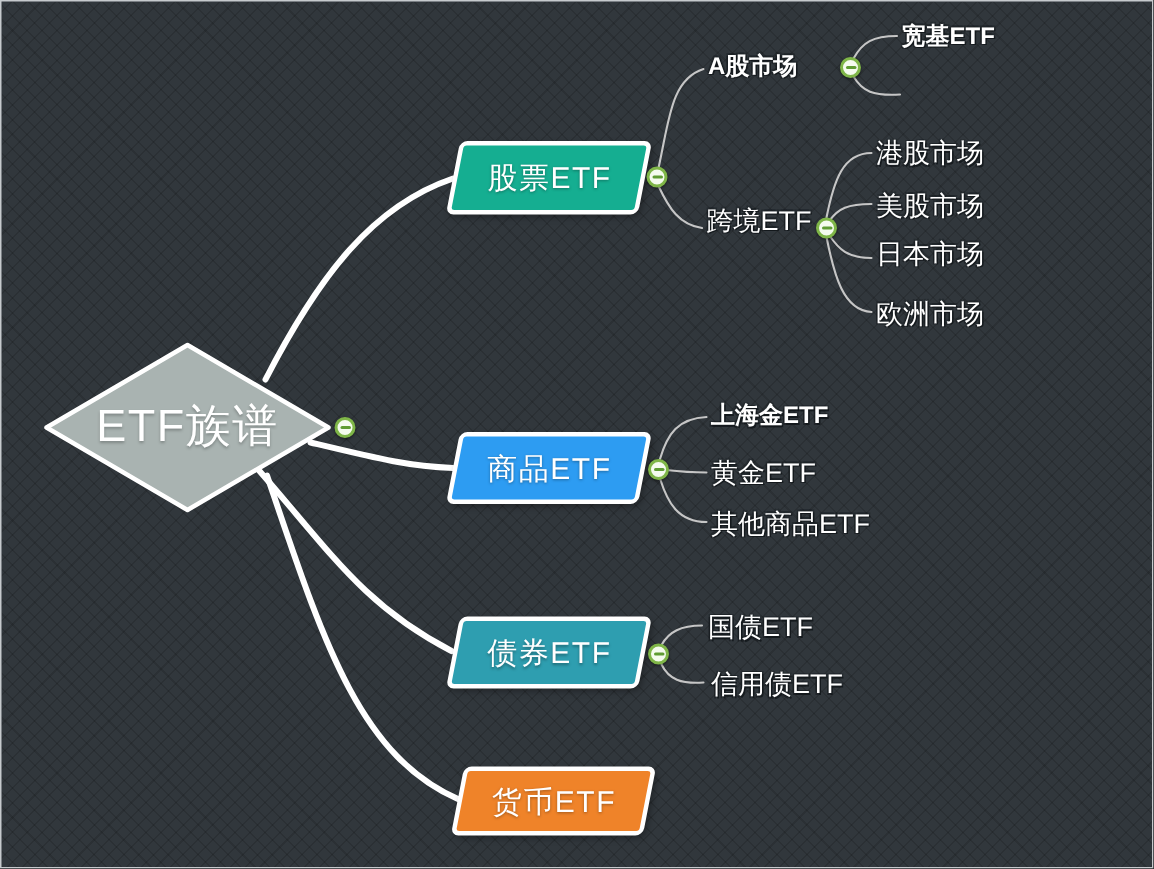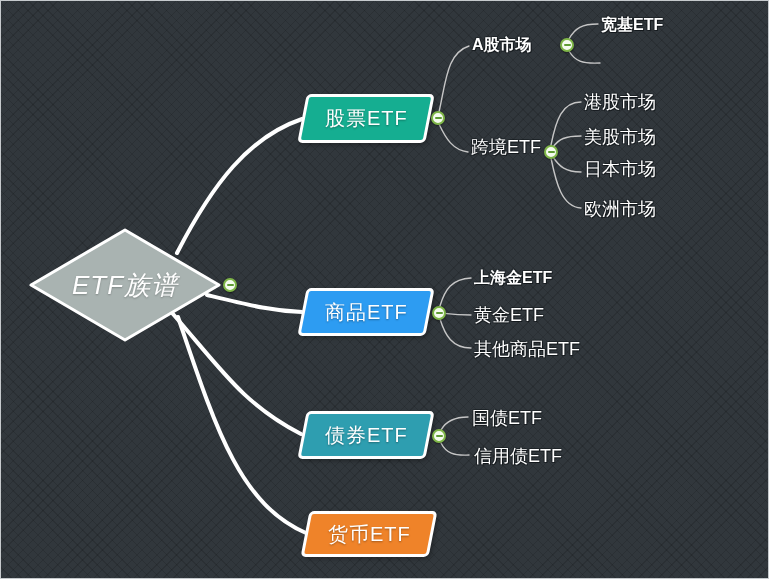--- a/index.html
+++ b/index.html
@@ -27,23 +27,22 @@
     border:3px solid #fff;border-radius:5px;
     display:flex;align-items:center;justify-content:center;
     box-shadow:2px 2px 4px rgba(0,0,0,.3);
   }
   .pnode-label{
     transform:skewX(11deg);color:#fff;font-size:20px;letter-spacing:1px;
     white-space:nowrap;text-shadow:0 1px 2px rgba(0,0,0,.35);
   }
   .root-label{
     position:absolute;left:44px;top:271px;width:160px;text-align:center;
-    color:#fff;font-size:26px;letter-spacing:1px;line-height:26px;
+    color:#fff;font-size:30px;letter-spacing:1px;line-height:26px;
     text-shadow:0 1px 2px rgba(0,0,0,.25);
-    font-style:italic;
   }
   .collapse{
     position:absolute;width:14px;height:14px;box-sizing:border-box;border-radius:50%;
     background:#f4fbee;border:2px solid #7fb648;
     display:flex;align-items:center;justify-content:center;
     box-shadow:0 1px 2px rgba(0,0,0,.45);
   }
   .minusbar{width:7px;height:2px;background:#5f9c33;border-radius:1px;}
 </style>
 </head>

